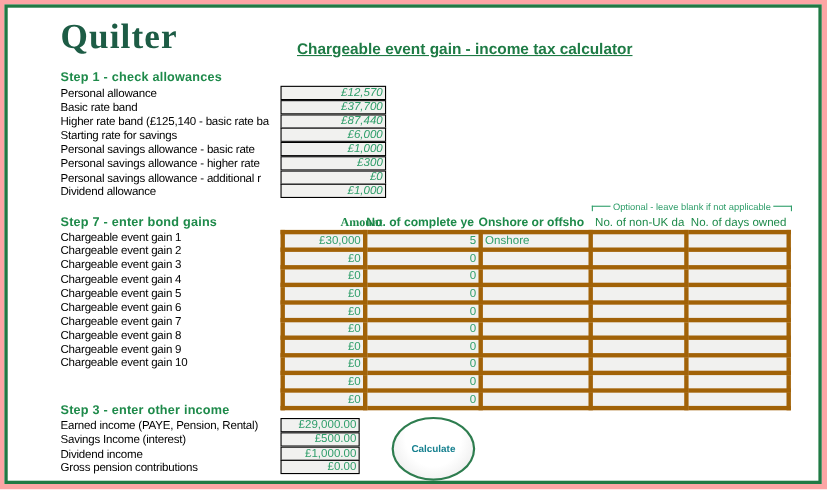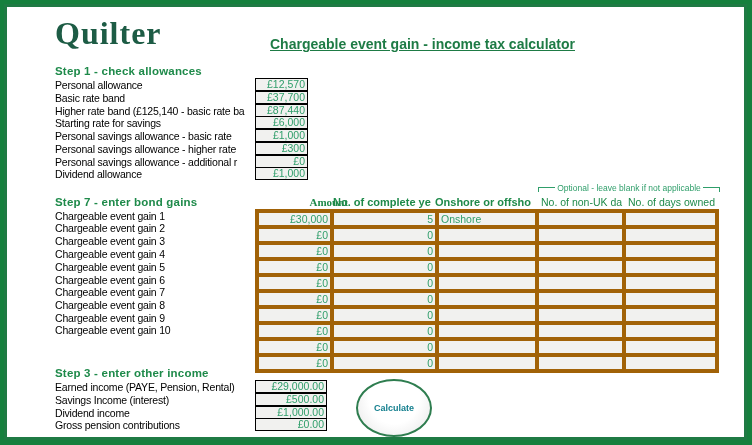--- a/index.html
+++ b/index.html
@@ -1,31 +1,31 @@
 <!DOCTYPE html>
 <html><head>
 <meta charset="utf-8">
 <style>
   html,body{margin:0;padding:0;background:#fff;}
-  .page{position:relative;width:752px;height:445px;background:#15803d;overflow:hidden;
+  .page{position:relative;width:752px;height:445px;background:#fca5a5;overflow:hidden;
         font-family:"Liberation Sans",sans-serif;color:#000;}
   .frame{position:absolute;left:4px;top:4px;width:737px;height:430px;
          border:3px solid #1f7a44;background:#fff;}
   .logo{position:absolute;left:48px;top:8px;font-family:"Liberation Serif",serif;
         font-size:32px;font-weight:600;color:#1d5c45;letter-spacing:1px;}
   .title{position:absolute;left:263px;top:29px;font-size:14px;font-weight:bold;
          color:#1e7b45;text-decoration:underline;white-space:nowrap;}
   .sec-heading{position:absolute;left:48px;font-size:11.5px;font-weight:bold;
                color:#1e8a4a;letter-spacing:.2px;white-space:nowrap;}
   .row-label{position:absolute;left:48px;width:200px;height:12px;font-size:10.5px;
              letter-spacing:-0.2px;line-height:12px;white-space:nowrap;overflow:hidden;}
   .cell{position:absolute;box-sizing:border-box;height:13px;background:#f1f1ef;
         border:1px solid #000;font-size:10.5px;line-height:11px;color:#2f9e6a;
         text-align:right;padding:0 2px;white-space:nowrap;overflow:hidden;}
-  .s1cell{left:248px;width:53px;}
+  .s1cell{left:248px;width:96px;font-style:italic;}
   .s3cell{left:248px;width:72px;}
   .col-header{position:absolute;top:189px;font-size:11px;color:#1e8a4a;
               white-space:nowrap;overflow:hidden;line-height:12px;}
   .col-header.bold{font-weight:bold;}
   .ch1{left:266px;width:75px;text-align:right;font-family:Liberation Serif, serif;}
   .ch2{left:326px;width:98px;}
   .ch3{left:428px;width:100px;}
   .ch4{left:534px;width:84px;font-size:10.5px;}
   .ch5{left:621px;width:90px;font-size:10.5px;}
   .optional{position:absolute;left:531px;top:176px;width:182px;display:flex;

